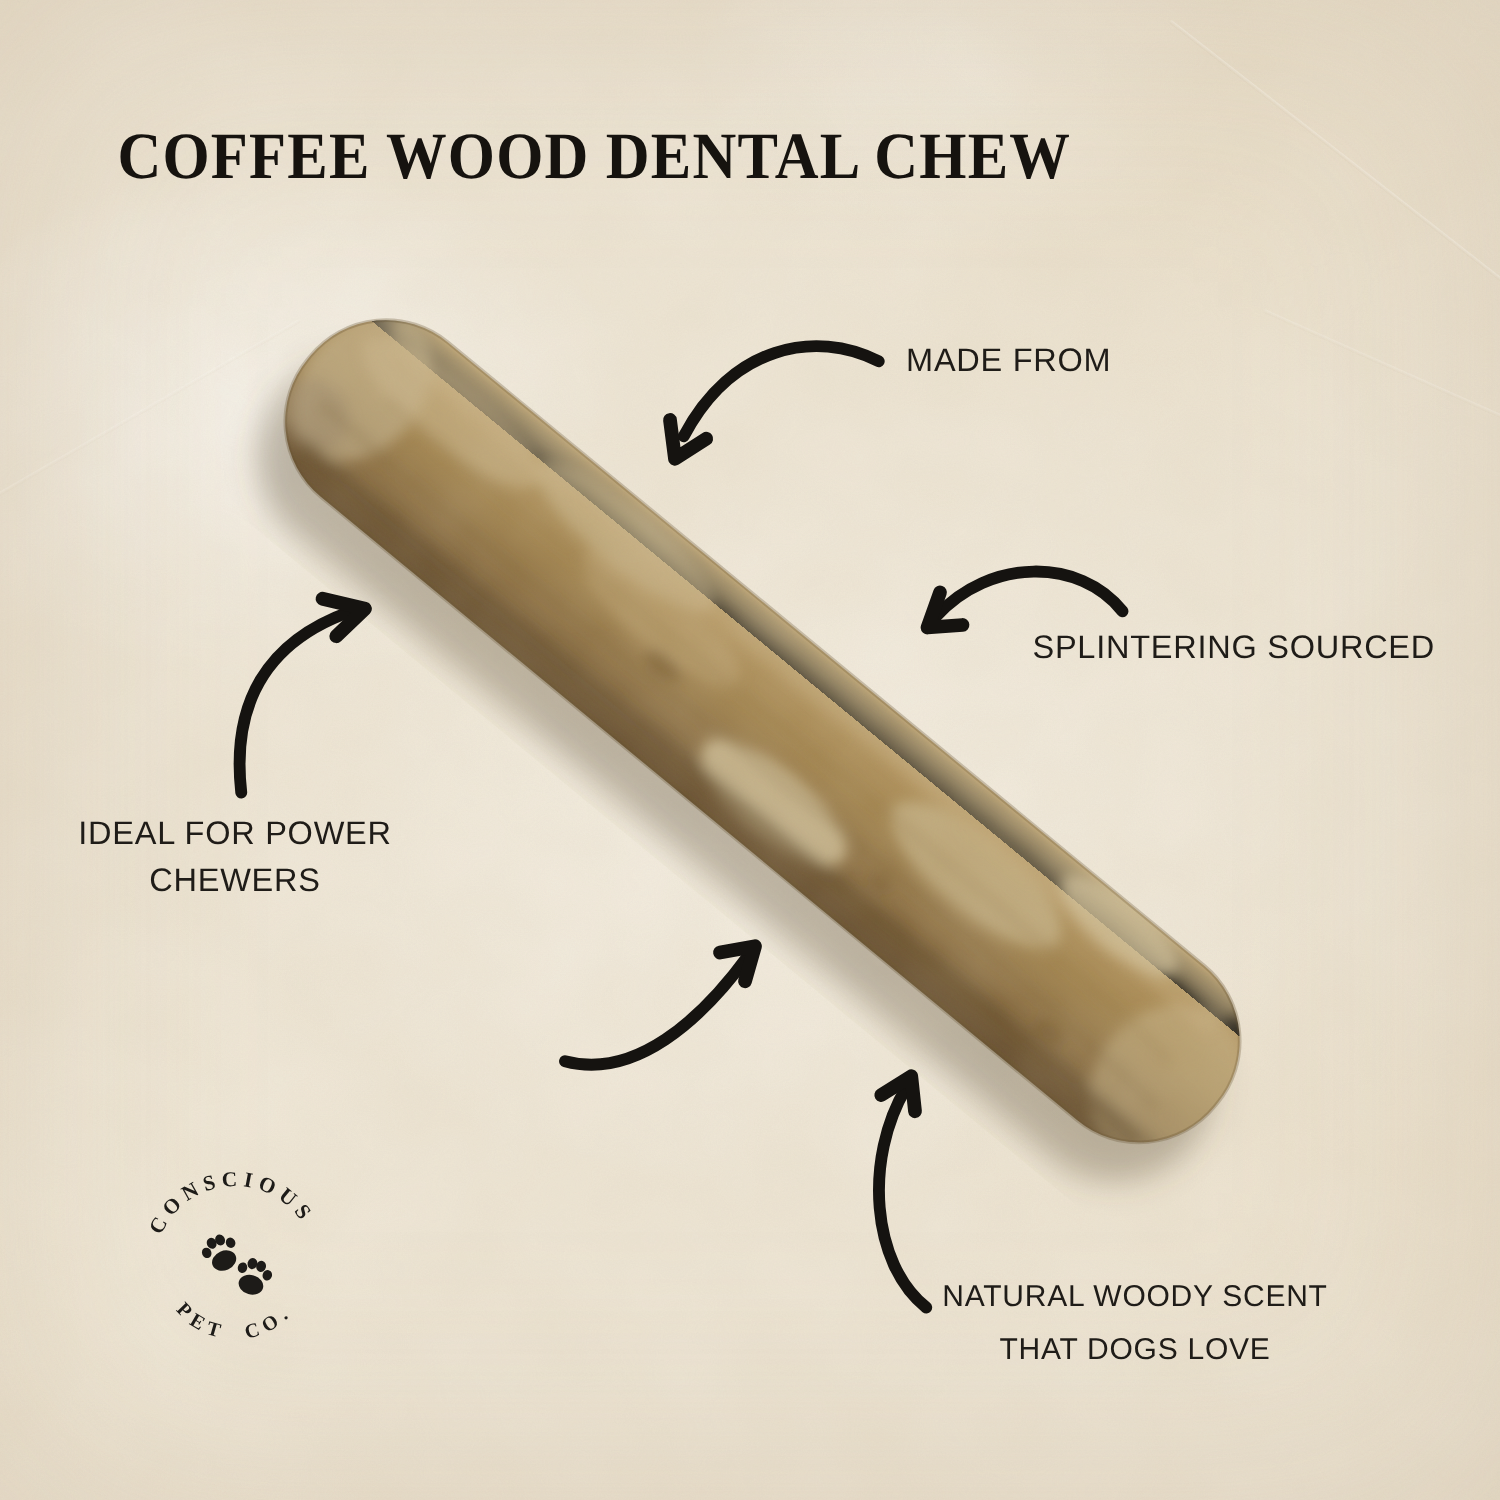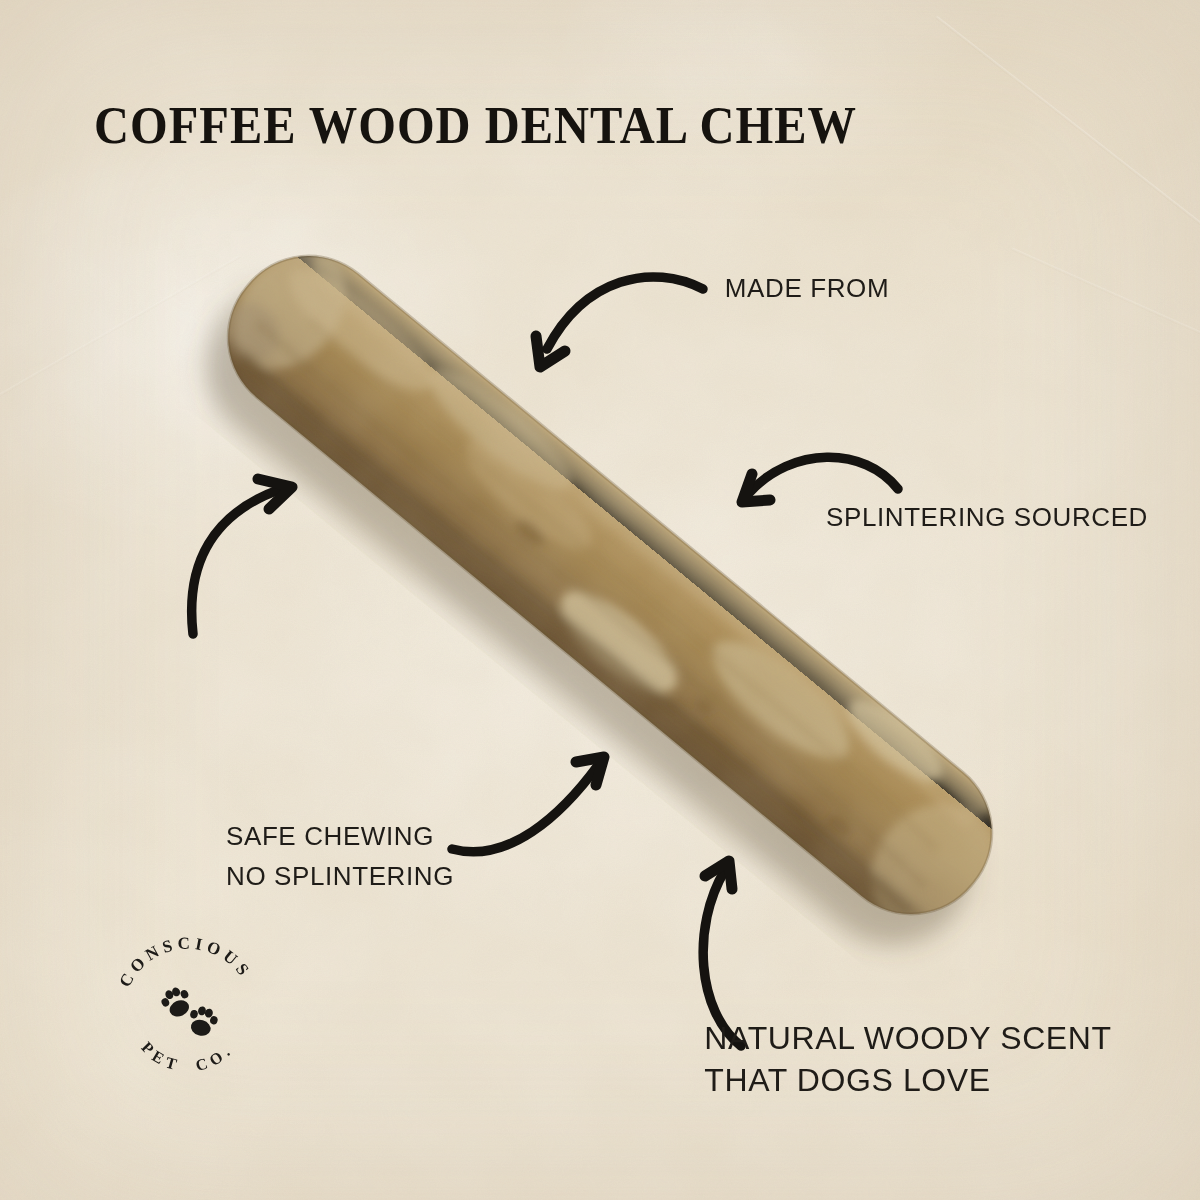--- a/index.html
+++ b/index.html
@@ -18,30 +18,30 @@
     font-family:"Liberation Sans", sans-serif;
   }
   .gfx{position:absolute;left:0;top:0;width:1200px;height:1200px;}
   .title{
     position:absolute;left:94px;top:94px;margin:0;
     font-family:"Liberation Serif", serif;font-weight:700;font-size:50px;
     letter-spacing:1px;color:#16130f;white-space:nowrap;
     transform:scaleX(.97) scaleY(1.06);transform-origin:left top;
   }
   .label{
-    position:absolute;color:#1f1c18;font-size:26px;
+    position:absolute;color:#1f1c18;text-align:center;font-size:26px;
     letter-spacing:.6px;line-height:40px;white-space:nowrap;
     transform:translate(-50%,-50%);
   }
   .label span{display:block;}
   #lbl-made{left:807px;top:288px;}
   #lbl-sust{left:987px;top:517px;}
   #lbl-power{left:188px;top:685px;line-height:38px;}
   #lbl-safe{left:340px;top:856px;}
-  #lbl-scent{left:908px;top:1059px;font-size:32px;line-height:42px;}
+  #lbl-scent{left:908px;top:1059px;font-size:24px;line-height:42px;}
   .crease{position:absolute;background:linear-gradient(to bottom, rgba(255,255,253,.55), rgba(176,156,124,.18));
     height:3px;border-radius:2px;opacity:.5;pointer-events:none;}
   #crease1{width:340px;left:900px;top:120px;transform:rotate(38deg);}
   #crease2{width:260px;left:1000px;top:300px;transform:rotate(24deg);opacity:.35;}
   #crease3{width:300px;left:-40px;top:330px;transform:rotate(-30deg);opacity:.3;}
 </style>
 </head>
 <body>
 
 <div class="canvas">
@@ -163,22 +163,22 @@
   <div class="crease" id="crease3"></div>
 
   <h1 class="title">COFFEE WOOD DENTAL CHEW</h1>
 
   <div class="label" id="lbl-made">
     <span>MADE FROM</span>
   </div>
   <div class="label" id="lbl-sust">
     <span>SPLINTERING SOURCED</span>
   </div>
-  <div class="label" id="lbl-safe">
-    <span>SAFE CHEWING</span>
-    <span>NO SPLINTERING</span>
+  <div class="label" id="lbl-power">
+    <span>IDEAL FOR POWER</span>
+    <span>CHEWERS</span>
   </div>
   <div class="label" id="lbl-scent">
     <span>NATURAL WOODY SCENT</span>
     <span>THAT DOGS LOVE</span>
   </div>
 
 </div>
 
 </body></html>

